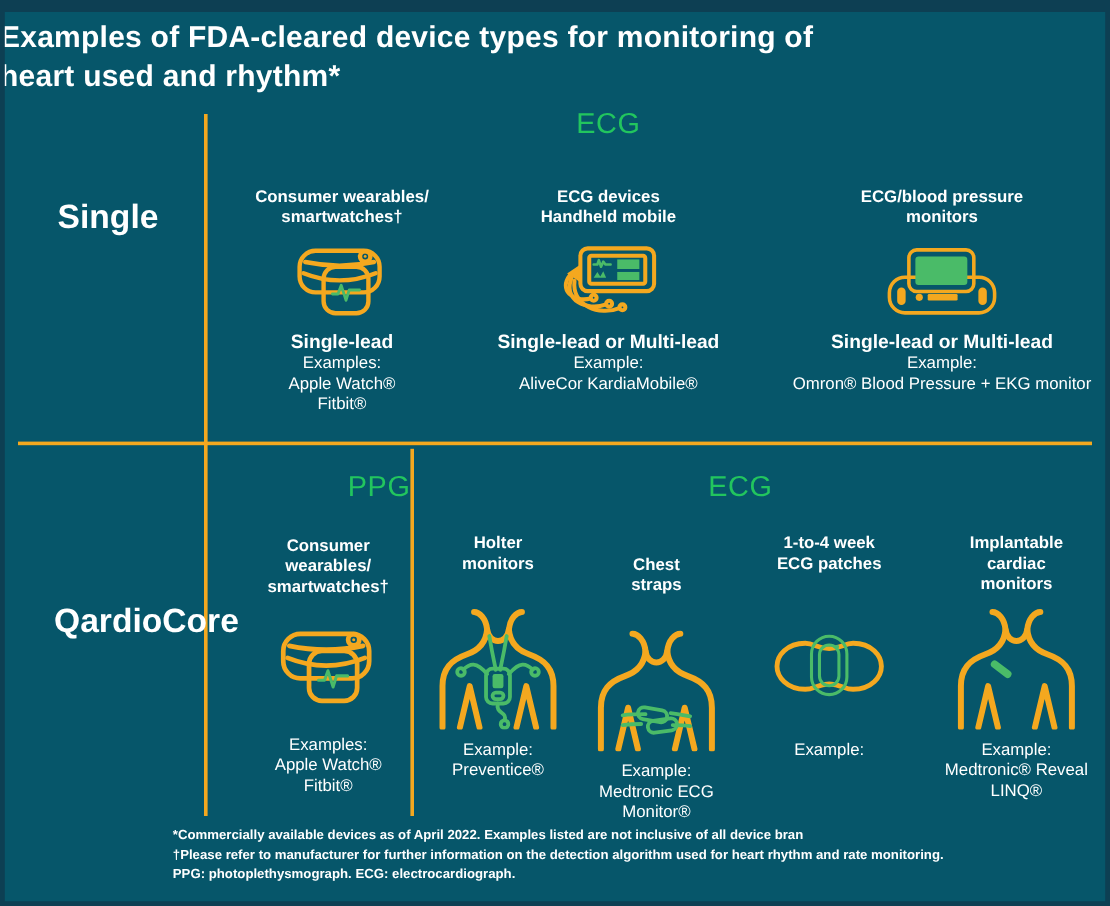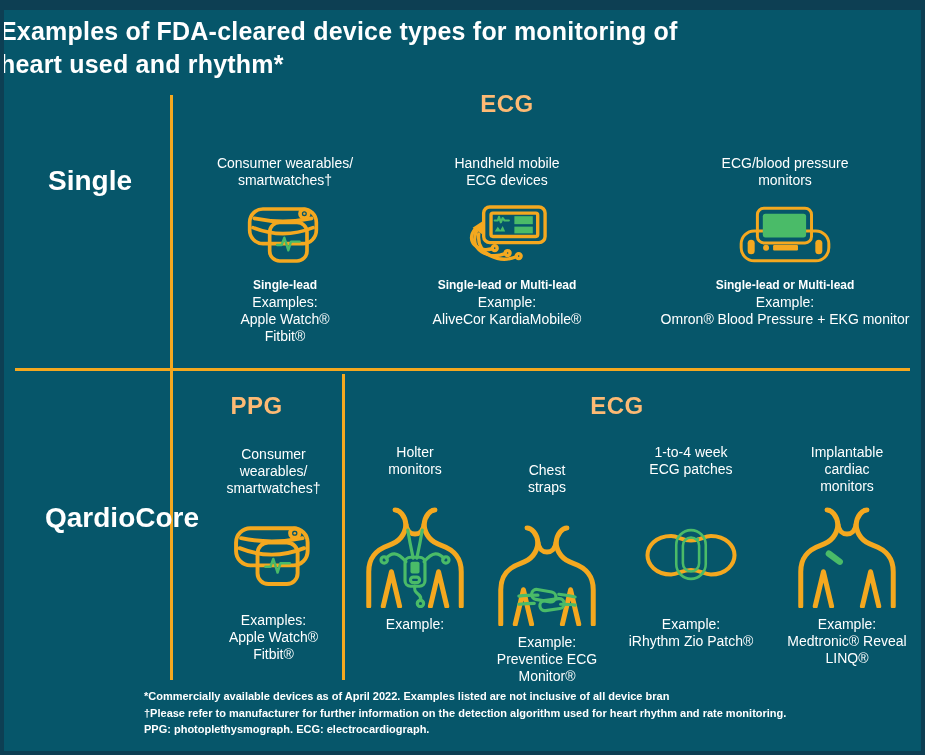--- a/index.html
+++ b/index.html
@@ -4,27 +4,27 @@
 <style>
   html,body{margin:0;padding:0;background:#0D3F53;}
   #stage{
     position:relative;width:925px;height:755px;background:#06566A;
     font-family:"Liberation Sans",sans-serif;color:#FFFFFF;overflow:hidden;
   }
   #frame{position:absolute;inset:0;border:4px solid #0D3F53;border-top-width:10px;pointer-events:none;z-index:50;}
   .title{position:absolute;top:15px;left:0;width:100%;text-align:left;
     font-size:25px;font-weight:bold;line-height:33px;letter-spacing:.2px;}
   .rowlabel{position:absolute;font-size:28px;font-weight:bold;line-height:36px;}
-  .modality{position:absolute;font-size:24px;font-weight:bold;color:#fdba74;text-align:center;letter-spacing:.5px;}
+  .modality{position:absolute;font-size:24px;font-weight:normal;color:#22c55e;text-align:center;letter-spacing:.5px;}
   .divider{position:absolute;background:#F4A81F;}
   .col{position:absolute;text-align:center;}
-  .col-head{position:absolute;left:0;right:0;top:0;font-size:14px;font-weight:normal;line-height:17px;}
+  .col-head{position:absolute;left:0;right:0;top:0;font-size:14px;font-weight:bold;line-height:17px;}
   .icon-box{position:absolute;left:0;right:0;display:flex;justify-content:center;align-items:center;}
   .col-detail{position:absolute;left:-35px;right:-35px;font-size:14px;line-height:17px;}
-  .col-detail .lead{font-weight:bold;font-size:12px;}
+  .col-detail .lead{font-weight:bold;font-size:16px;}
   .foot{position:absolute;left:99px;top:688px;font-size:11px;line-height:16.5px;font-weight:700;margin-left:45px;}
   
   .so{stroke:#F4A81F;fill:none;stroke-width:5.5;stroke-linecap:round;stroke-linejoin:round;}
   .sg{stroke:#4ABB68;fill:none;stroke-width:3.5;stroke-linecap:round;stroke-linejoin:round;}
   .fo{fill:#F4A81F;stroke:none;}
   .fg{fill:#4ABB68;stroke:none;}
 </style>
 </head>
 <body>
 
@@ -39,21 +39,21 @@
   <div class="divider" style="left:170px;top:95px;width:3px;height:585px;"></div>
   <div class="divider" style="left:15px;top:368px;width:895px;height:3px;"></div>
   <div class="divider" style="left:342px;top:374px;width:3px;height:306px;"></div>
 
   <div class="rowlabel" style="left:48px;top:163px;">
     <div>Single</div>
   </div>
   <div class="rowlabel" style="left:45px;top:500px;">QardioCore</div>
 
   <div class="modality" style="left:397px;top:90px;width:220px;">ECG</div>
-  <div class="modality" style="left:171px;top:392px;width:171px;">PPG</div>
+  <div class="modality" style="left:171px;top:392px;width:171px;text-align:right;">PPG</div>
   <div class="modality" style="left:342px;top:392px;width:550px;">ECG</div>
 
   <div class="col" style="left:185px;top:155px;width:200px;height:200px;">
     <div class="col-head">
       <div>Consumer wearables/</div>
       <div>smartwatches†</div>
     </div>
     <div class="icon-box" style="top:40px;height:78px;">
       <svg width="80" height="64" viewBox="0 0 120 95">
         <rect x="7" y="10" width="100" height="52" rx="20" class="so" stroke-width="6"></rect>
@@ -68,22 +68,22 @@
     <div class="col-detail" style="top:122px;">
       <div class="lead">Single-lead</div>
       <div>Examples:</div>
       <div>Apple Watch®</div>
       <div>Fitbit®</div>
     </div>
   </div>
 
   <div class="col" style="left:397px;top:155px;width:220px;height:200px;">
     <div class="col-head">
+      <div>ECG devices</div>
       <div>Handheld mobile</div>
-      <div>ECG devices</div>
     </div>
     <div class="icon-box" style="top:38px;height:82px;">
       <svg width="86" height="62" viewBox="0 0 140 100">
         <path d="M32,28 L14,40 L32,52 Z" class="fo"></path>
         <path d="M18,42 C2,62 22,80 46,74" class="so" stroke-width="4"></path>
         <circle cx="50" cy="73" r="4" class="so" stroke-width="3.5"></circle>
         <path d="M20,46 C8,76 40,92 67,82" class="so" stroke-width="4"></path>
         <circle cx="71" cy="81" r="4" class="so" stroke-width="3.5"></circle>
         <path d="M24,50 C20,84 58,98 85,87" class="so" stroke-width="4"></path>
         <circle cx="89" cy="86" r="4" class="so" stroke-width="3.5"></circle>
@@ -172,20 +172,21 @@
         <circle cx="99" cy="65" r="3.5" class="sg" stroke-width="3"></circle>
         <rect x="54" y="62" width="22" height="32" rx="6" class="sg"></rect>
         <rect x="60" y="67" width="10" height="13" rx="2" class="fg"></rect>
         <rect x="60" y="84" width="10" height="6" rx="3" class="sg" stroke-width="2.5"></rect>
         <path d="M65,94 C62,103 74,102 71,109" class="sg"></path>
         <circle cx="71" cy="113" r="3.5" class="sg" stroke-width="3"></circle>
       </svg>
     </div>
     <div class="col-detail" style="top:172px;">
       <div>Example:</div>
+      <div>Preventice®</div>
       <div></div>
     </div>
   </div>
 
   <div class="col" style="left:482px;top:444px;width:130px;height:222px;margin-top:18px;">
     <div class="col-head">
       <div>Chest</div>
       <div>straps</div>
       <div></div>
     </div>
@@ -199,42 +200,41 @@
         <path d="M34,85 C42,84 50,84 55,84" class="sg" stroke-width="3"></path>
         <path d="M34,94 C42,93 47,93 51,93" class="sg" stroke-width="3"></path>
         <path d="M78,83 C85,84 92,85 96,86" class="sg" stroke-width="3"></path>
         <path d="M80,94 C86,94 92,94 96,95" class="sg" stroke-width="3"></path>
         <rect x="48" y="79" width="27" height="11" rx="5.5" class="sg" stroke-width="3" transform="rotate(10 61 84)"></rect>
         <rect x="57" y="89" width="27" height="11" rx="5.5" class="sg" stroke-width="3" transform="rotate(-8 70 94)"></rect>
       </svg>
     </div>
     <div class="col-detail" style="top:172px;">
       <div>Example:</div>
-      <div>Preventice ECG</div>
+      <div>Medtronic ECG</div>
       <div>Monitor®</div>
     </div>
   </div>
 
   <div class="col" style="left:620px;top:444px;width:142px;height:222px;">
     <div class="col-head">
       <div>1-to-4 week</div>
       <div>ECG patches</div>
       <div></div>
     </div>
     <div class="icon-box" style="top:52px;height:116px;">
       <svg width="96" height="59" viewBox="0 0 130 80">
         <path d="M38,15 C17,15 6,29 6,41 C6,53 17,67 38,67 C48,67 52,61 65,61 C78,61 82,67 92,67 C113,67 124,53 124,41 C124,29 113,15 92,15 C82,15 78,21 65,21 C52,21 48,15 38,15 Z" class="so" stroke-width="5"></path>
         <rect x="45" y="7" width="40" height="66" rx="20" class="sg" stroke-width="4.5"></rect>
         <rect x="54" y="17" width="22" height="46" rx="11" class="sg" stroke-width="4"></rect>
         <circle cx="74" cy="19" r="2.2" class="fg"></circle>
       </svg>
     </div>
     <div class="col-detail" style="top:172px;">
       <div>Example:</div>
-      <div>iRhythm Zio Patch®</div>
       <div></div>
     </div>
   </div>
 
   <div class="col" style="left:774px;top:444px;width:146px;height:222px;">
     <div class="col-head">
       <div>Implantable</div>
       <div>cardiac</div>
       <div>monitors</div>
     </div>

